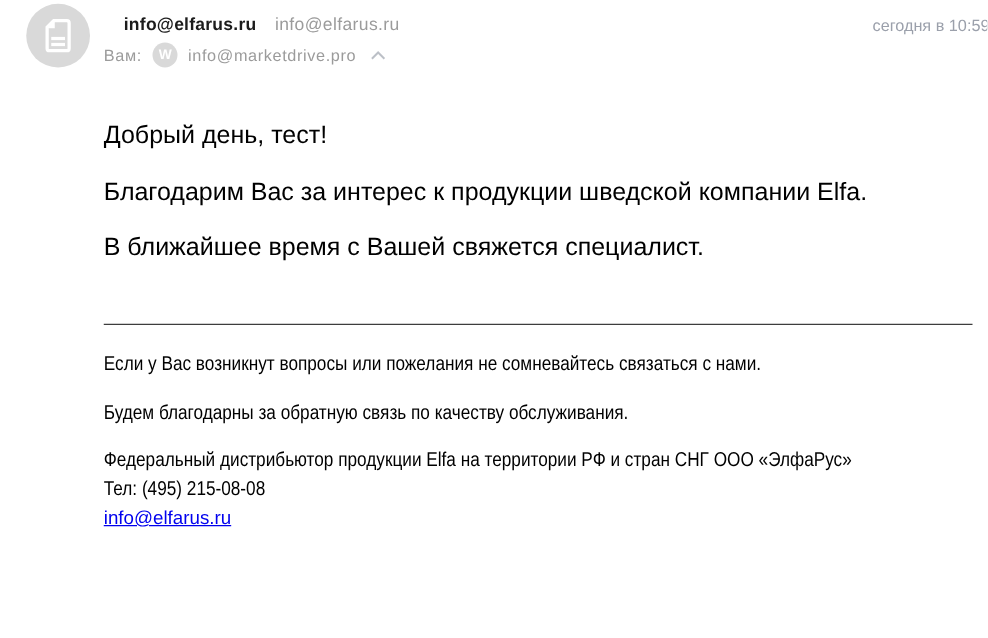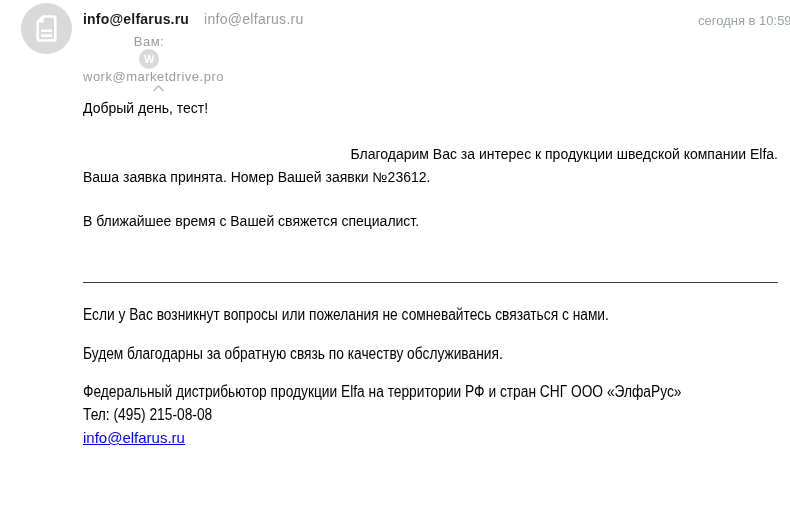--- a/index.html
+++ b/index.html
@@ -18,21 +18,21 @@
   .sender-avatar {
     position: absolute;
     left: 21px; top: 3px;
     width: 51px; height: 51px;
     border-radius: 50%;
     background: #d9d9d9;
     display: flex; align-items: center; justify-content: center;
   }
   .sender-line {
     position: absolute;
-    left: 83px; top: 11px;
+    left: 99px; top: 11px;
     font-size: 14px;
     white-space: nowrap;
   }
   .sender-name { font-weight: bold; color: #1c1c1c; letter-spacing: .2px; cursor: pointer; }
   .sender-email { color: #9b9b9b; margin-left: 11px; letter-spacing: .3px; }
   .timestamp {
     position: absolute;
     left: 698px; top: 13px;
     font-size: 13px;
     color: #9ba0ab;
@@ -40,46 +40,45 @@
   }
   .to-line {
     position: absolute;
     left: 83px; top: 34px;
     height: 20px;
     display: flex; align-items: center;
     font-size: 13px;
     color: #9b9b9b;
     letter-spacing: .5px;
     white-space: nowrap;
-    flex-direction: column;
   }
   .to-label { margin-right: 9px; }
   .recipient-avatar {
     width: 20px; height: 20px;
     border-radius: 50%;
     background: #d9d9d9;
     color: #ffffff;
     font-size: 11px; font-weight: bold;
     display: flex; align-items: center; justify-content: center;
     margin-right: 8px;
     flex: none;
   }
   .recipient-toggle { margin-left: 11px; display: inline-flex; align-items: center; cursor: pointer; }
 
   
   .content {
     position: absolute;
     left: 83px; top: 97px; right: 12px;
   }
   .content p {
-    font-size: 14px;
+    font-size: 20px;
     line-height: 23px;
     color: #000;
   }
-  .p-thanks { margin-top: 23px; text-align: right; }
+  .p-thanks { margin-top: 23px; }
   .p-specialist { margin-top: 21px; }
   .divider {
     border: none;
     border-top: 1px solid #3d3d3d;
     height: 0;
     margin-top: 49px;
   }
   
   .sig p {
     font-size: 16px;
@@ -120,32 +119,31 @@
   <div class="sender-line">
     <span class="sender-name">info@elfarus.ru</span>
     <span class="sender-email">info@elfarus.ru</span>
   </div>
 
   <div class="timestamp">сегодня в 10:59</div>
 
   <div class="to-line">
     <span class="to-label">Вам:</span>
     <span class="recipient-avatar">W</span>
-    <span>work@marketdrive.pro</span>
+    <span>info@marketdrive.pro</span>
     <span class="recipient-toggle">
       <svg width="13" height="9" viewBox="0 0 13 9">
         <path d="M1.5 7 L6.5 2 L11.5 7" fill="none" stroke="#bcc0c7" stroke-width="1.6"></path>
       </svg>
     </span>
   </div>
 
   <div class="content">
     <p class="p-greeting">Добрый день, тест!</p>
     <p class="p-thanks">Благодарим Вас за интерес к продукции шведской компании Elfa.</p>
-    <p class="p-request">Ваша заявка принята. Номер Вашей заявки №23612.</p>
     <p class="p-specialist">В ближайшее время с Вашей свяжется специалист.</p>
 
     <hr class="divider">
 
     <div class="sig">
       <p class="s-questions">Если у Вас возникнут вопросы или пожелания не сомневайтесь связаться с нами.</p>
       <p class="s-feedback">Будем благодарны за обратную связь по качеству обслуживания.</p>
       <p class="s-distributor">Федеральный дистрибьютор продукции Elfa на территории РФ и стран СНГ ООО «ЭлфаРус»</p>
       <p class="s-phone">Тел: (495) 215-08-08</p>
     </div>

